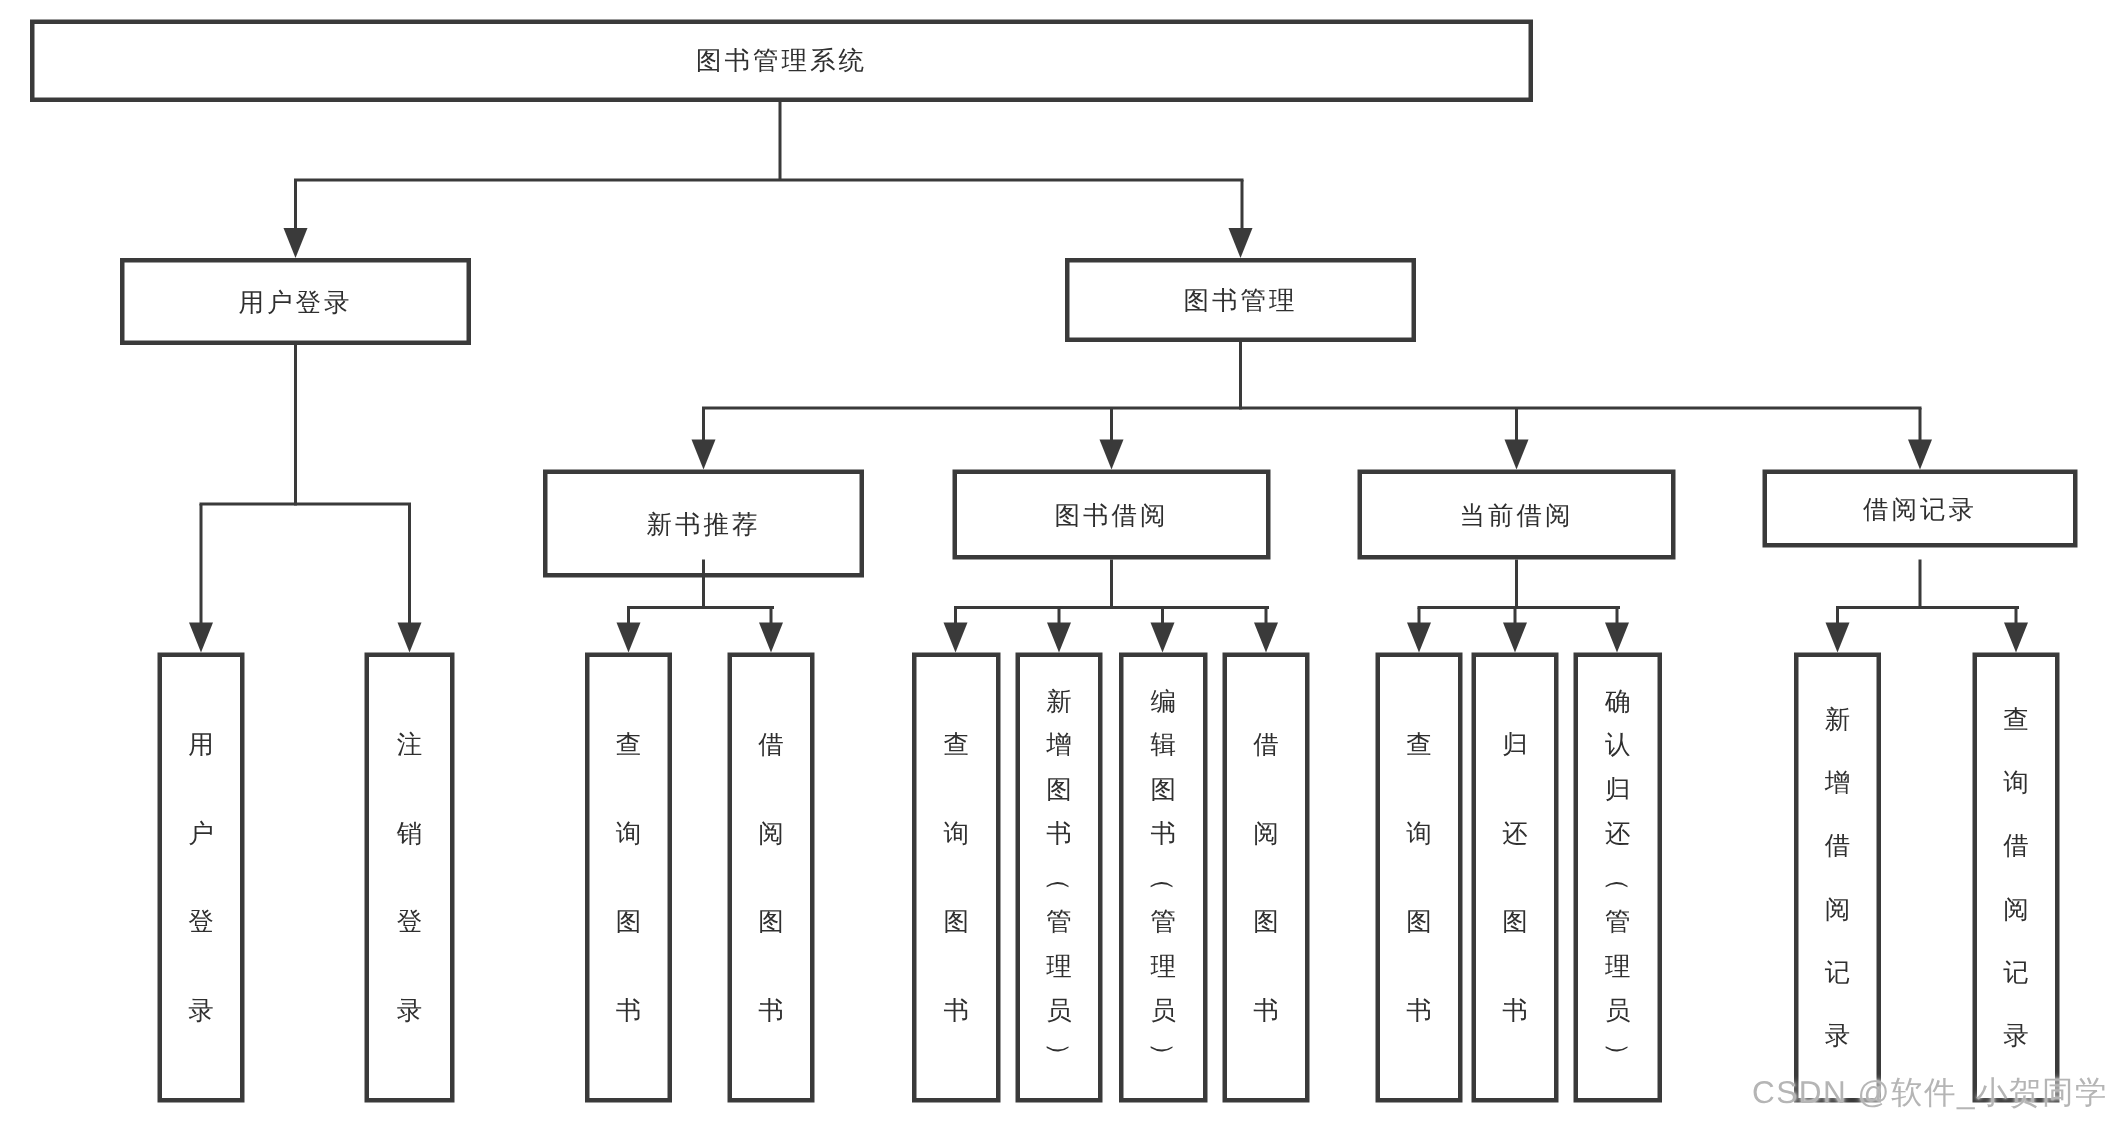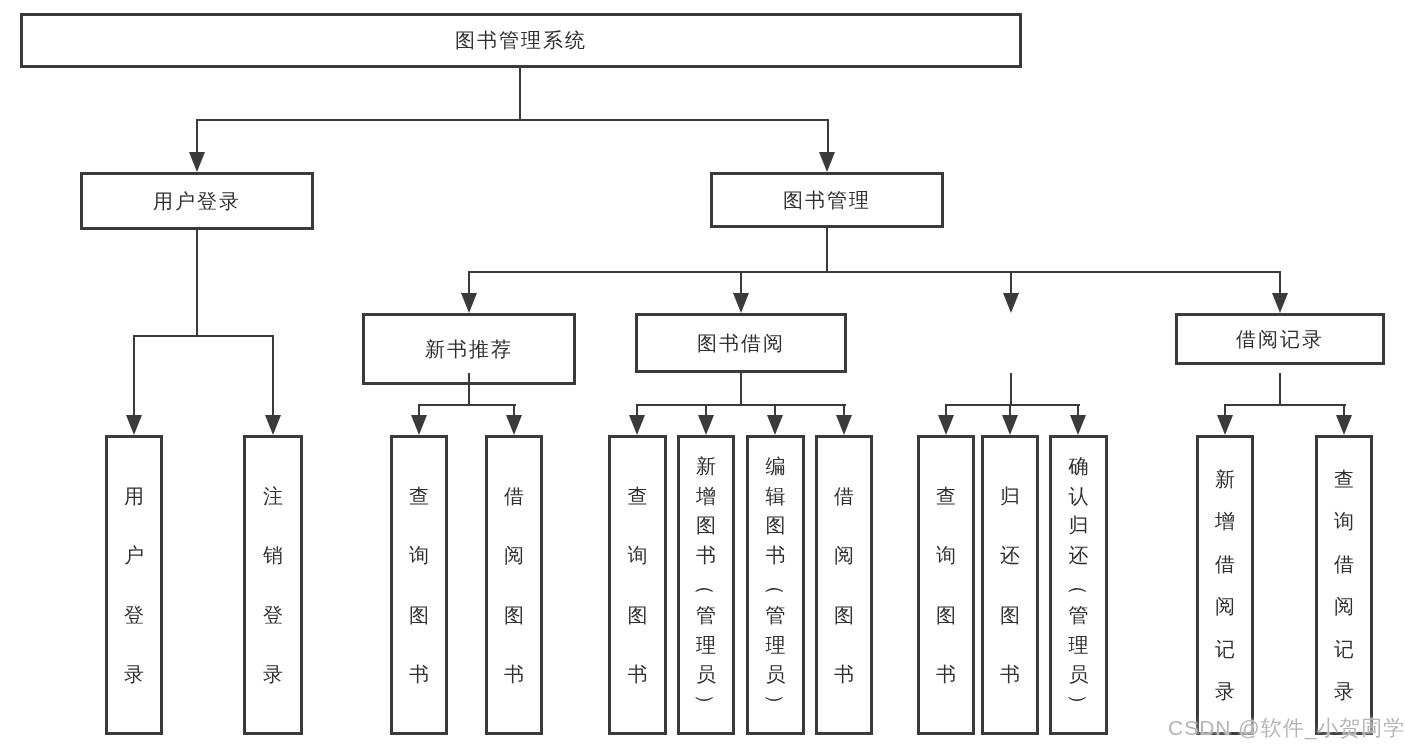--- a/index.html
+++ b/index.html
@@ -1,20 +1,20 @@
 <!DOCTYPE html>
 <html><head>
 <meta charset="utf-8">
 <style>
   html,body{margin:0;padding:0;background:#fff;}
   .stage{position:relative;width:1405px;height:747px;background:#fff;
          font-family:"Liberation Sans",sans-serif;overflow:hidden;}
   .box{position:absolute;box-sizing:border-box;border:3px solid #3a3a3a;background:#fff;
        display:flex;align-items:center;justify-content:center;
-       font-size:20px;color:#2f2f2f;letter-spacing:2px;}
+       font-size:17px;color:#2f2f2f;letter-spacing:2px;}
   .vbox{flex-direction:column;justify-content:space-evenly;padding:8px 0;letter-spacing:0;}
   .vchar{display:block;line-height:1;text-align:center;width:100%;}
   .rot{transform:rotate(90deg);}
   .hl{position:absolute;height:2px;background:#3a3a3a;}
   .vl{position:absolute;width:2px;background:#3a3a3a;}
   .arrow{position:absolute;width:0;height:0;
          border-left:8px solid transparent;border-right:8px solid transparent;
          border-top:20px solid #3a3a3a;}
   .watermark{position:absolute;left:1168px;top:714px;font-size:21px;color:#b5b5b5;
              letter-spacing:1px;text-shadow:0 0 2px #fff,0 0 4px #fff;white-space:nowrap;}
@@ -24,20 +24,21 @@
 
 <div class="stage">
 
   <div class="box" style="left:20px;top:13px;width:1002px;height:55px;">图书管理系统</div>
 
   <div class="box" style="left:710px;top:172px;width:234px;height:56px;">图书管理</div>
   <div class="box" style="left:80px;top:172px;width:234px;height:58px;">用户登录</div>
 
   <div class="box" style="left:362px;top:313px;width:214px;height:72px;">新书推荐</div>
   <div class="box" style="left:635px;top:313px;width:212px;height:60px;">图书借阅</div>
+  <div class="box" style="left:905px;top:313px;width:212px;height:60px;">当前借阅</div>
   <div class="box" style="left:1175px;top:313px;width:210px;height:52px;">借阅记录</div>
 
   <div class="box vbox" style="left:105px;top:435px;width:58px;height:300px;">
       <span class="vchar">用</span>
       <span class="vchar">户</span>
       <span class="vchar">登</span>
       <span class="vchar">录</span>
     </div>
   <div class="box vbox" style="left:243px;top:435px;width:60px;height:300px;">
       <span class="vchar">注</span>

